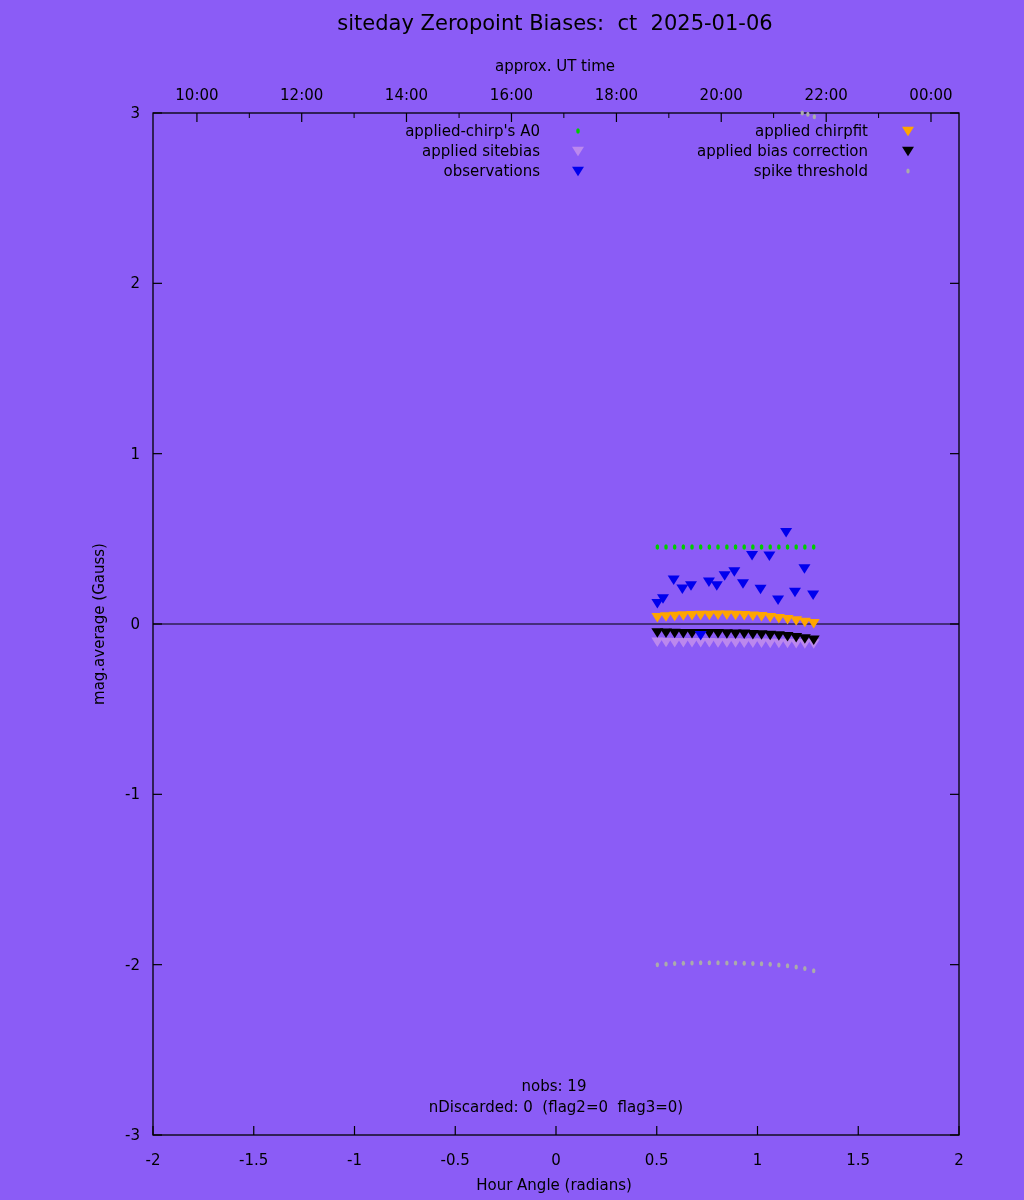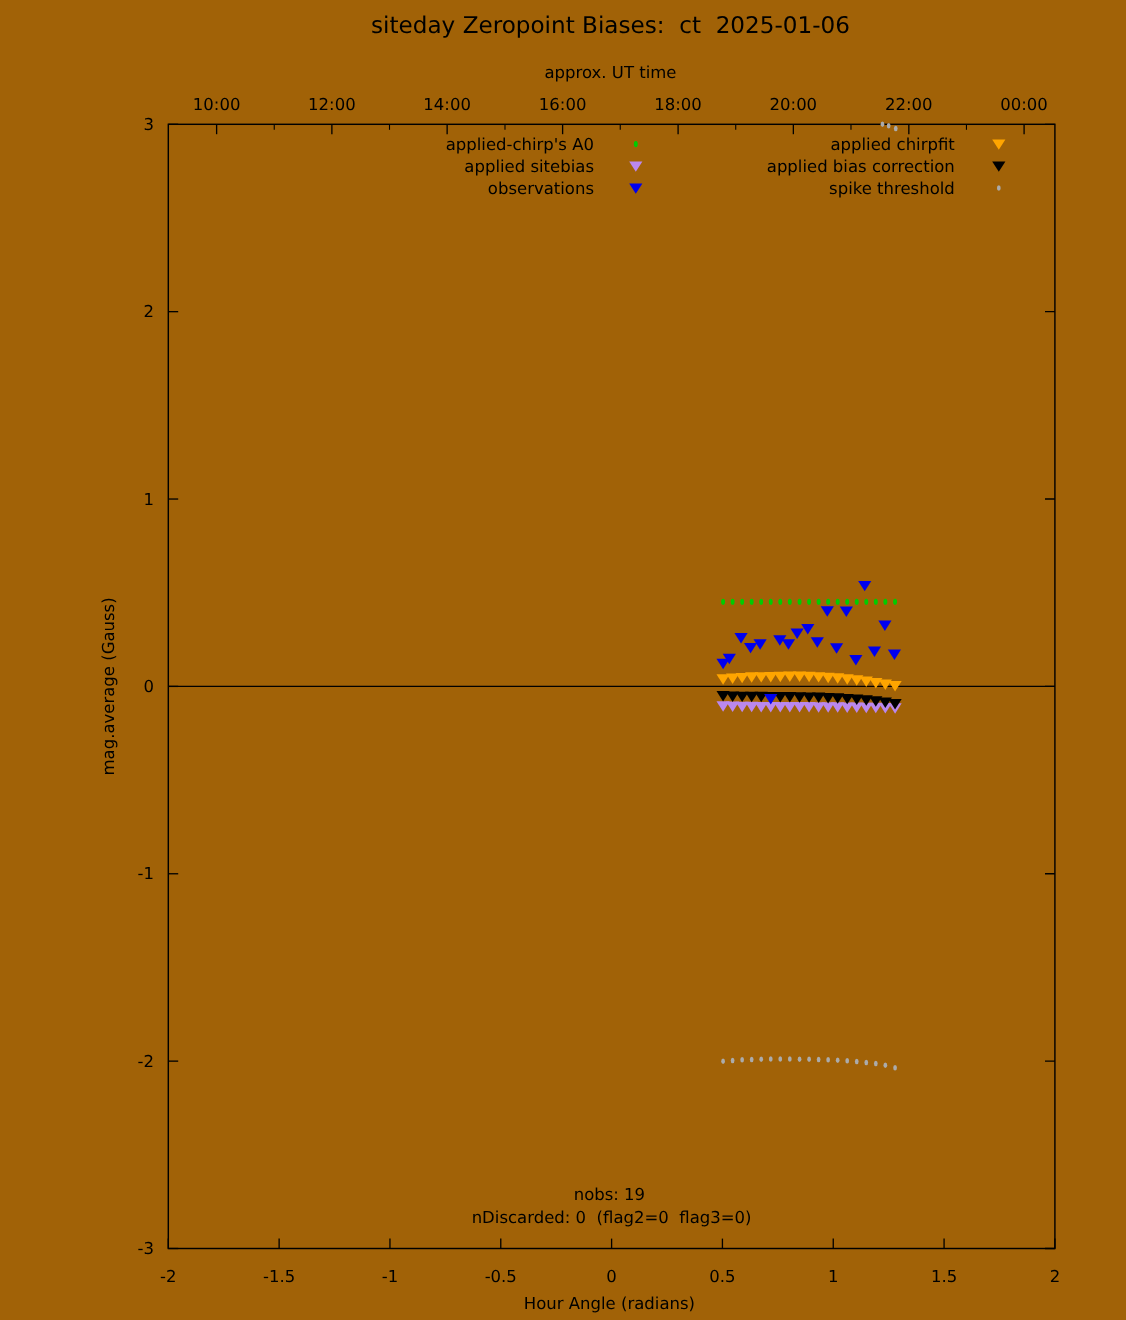--- a/index.html
+++ b/index.html
@@ -1,16 +1,16 @@
 <!DOCTYPE html>
 <html><head>
 <meta charset="utf-8">
 <style>
   html,body{margin:0;padding:0;background:#fff;}
-  #page{position:relative;width:1024px;height:1200px;background:#a16207;
+  #page{position:relative;width:1024px;height:1200px;background:#8b5cf6;
         font-family:"DejaVu Sans","Liberation Sans",sans-serif;color:#000;overflow:hidden;}
   .abs{position:absolute;white-space:pre;}
   #chart-title{top:11px;left:0;width:1110px;text-align:center;font-size:21px;}
   #x2-label{top:57px;left:0;width:1110px;text-align:center;font-size:15px;}
   #nobs-line{top:1077px;left:0;width:1108px;text-align:center;font-size:15px;}
   #ndisc-line{top:1098px;left:0;width:1112px;text-align:center;font-size:15px;}
   #x-label{top:1176px;left:0;width:1108px;text-align:center;font-size:15px;}
   #y-label{top:615px;left:-51px;width:300px;text-align:center;font-size:15px;
            transform:rotate(-90deg);transform-origin:center;}
   svg{position:absolute;top:0;left:0;}

